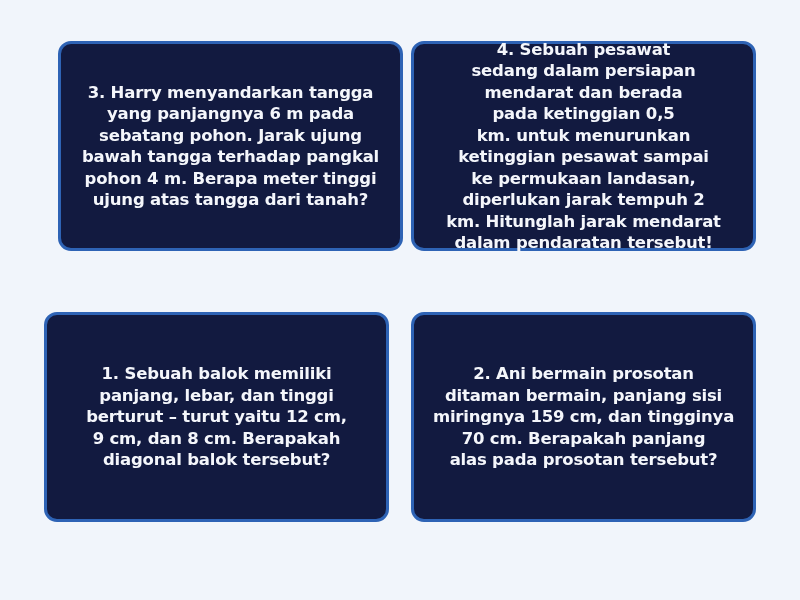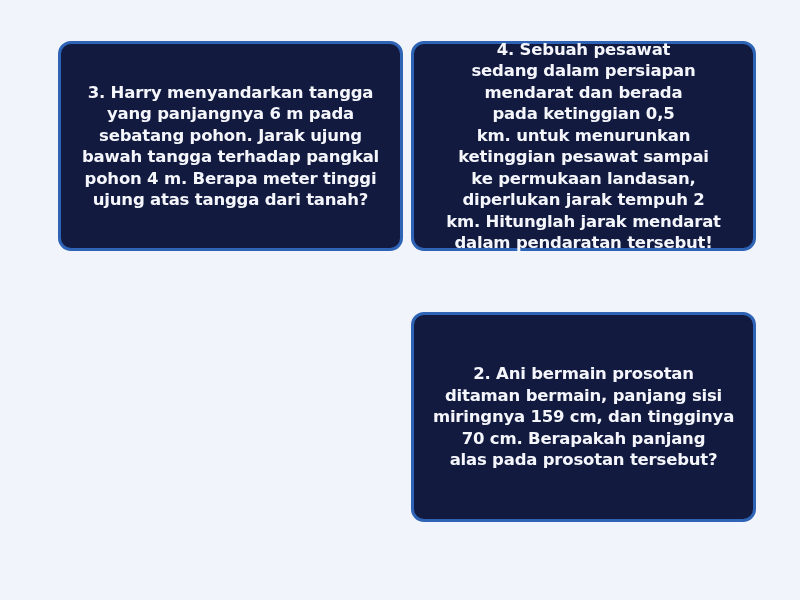--- a/index.html
+++ b/index.html
@@ -61,20 +61,27 @@
 sedang dalam persiapan
 mendarat dan berada
 pada ketinggian 0,5
 km. untuk menurunkan
 ketinggian pesawat sampai
 ke permukaan landasan,
 diperlukan jarak tempuh 2
 km. Hitunglah jarak mendarat
 dalam pendaratan tersebut!</div>
   </div>
+  <div class="card c2">
+    <div class="card-text">1. Sebuah balok memiliki
+panjang, lebar, dan tinggi
+berturut – turut yaitu 12 cm,
+9 cm, dan 8 cm. Berapakah
+diagonal balok tersebut?</div>
+  </div>
   <div class="card c3">
     <div class="card-text">2. Ani bermain prosotan
 ditaman bermain, panjang sisi
 miringnya 159 cm, dan tingginya
 70 cm. Berapakah panjang
 alas pada prosotan tersebut?</div>
   </div>
 </div>
 
 </body></html>

